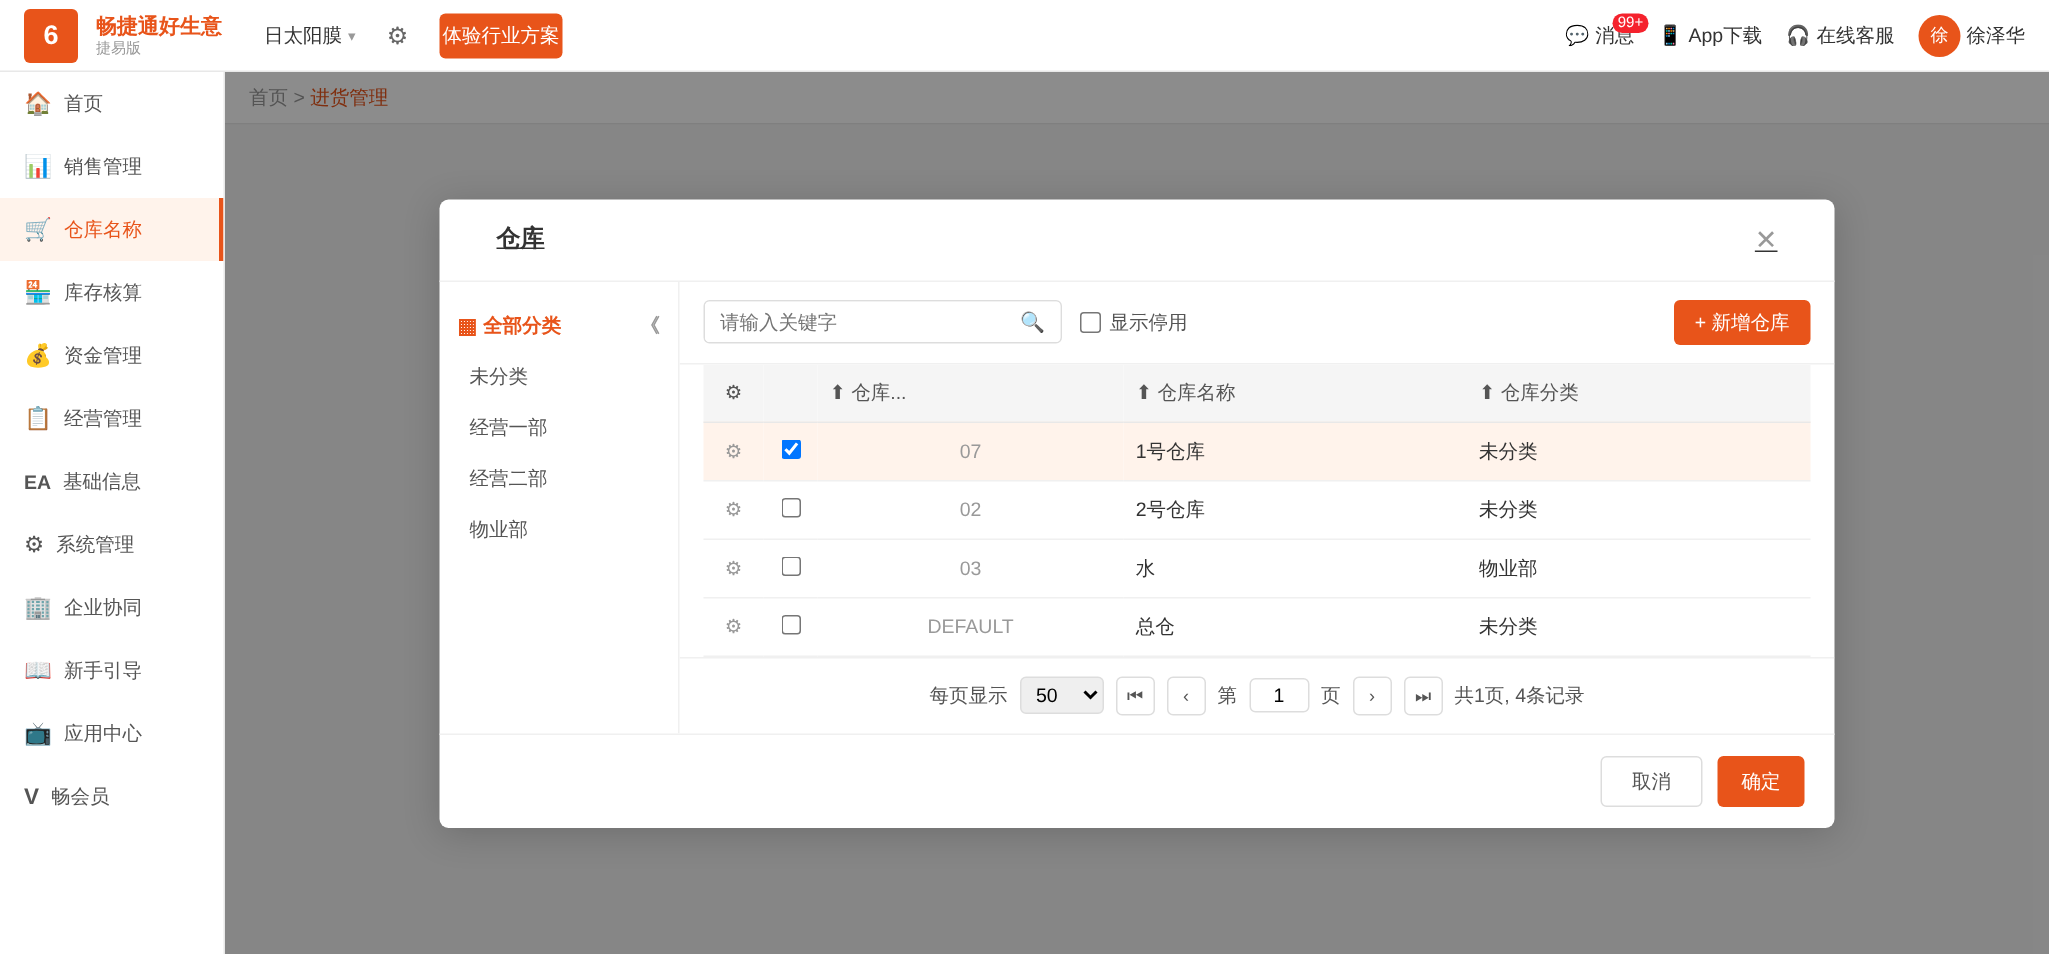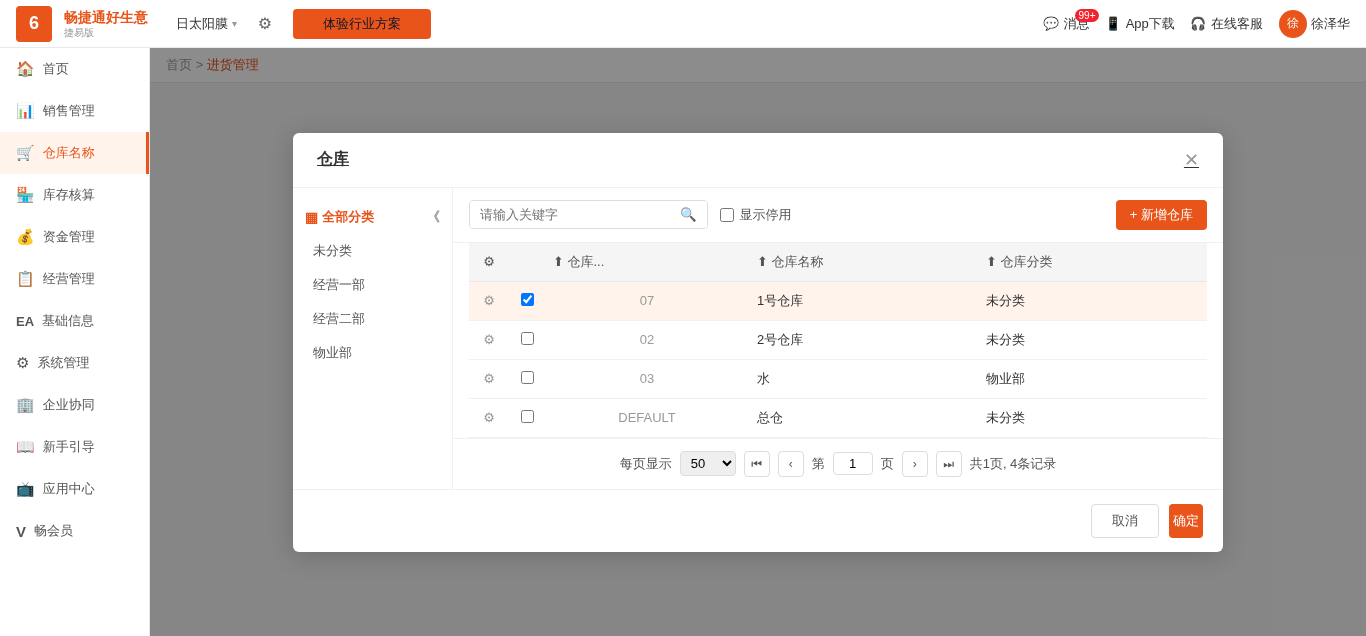--- a/index.html
+++ b/index.html
@@ -7,21 +7,21 @@
 
     
     .topbar { height: 48px; background: #fff; display: flex; align-items: center; padding: 0 16px; border-bottom: 1px solid #e8e8e8; gap: 12px; }
     .topbar-logo { width: 36px; height: 36px; background: #e8541a; border-radius: 4px; display: flex; align-items: center; justify-content: center; color: #fff; font-size: 18px; font-weight: bold; }
     .topbar-brand { display: flex; flex-direction: column; font-size: 12px; line-height: 1.3; }
     .topbar-brand .title { color: #e8541a; font-size: 14px; font-weight: bold; }
     .topbar-brand .subtitle { color: #999; font-size: 10px; }
     .topbar-store { display: flex; align-items: center; gap: 4px; margin-left: 16px; color: #333; font-size: 13px; cursor: pointer; }
     .topbar-store .arrow { color: #999; font-size: 10px; }
     .topbar-gear { width: 32px; height: 32px; display: flex; align-items: center; justify-content: center; color: #666; cursor: pointer; font-size: 16px; }
-    .topbar-action-btn { background: #e8541a; color: #0f172a; border: none; border-radius: 4px; padding: 6px 30px; font-size: 13px; cursor: pointer; }
+    .topbar-action-btn { background: #e8541a; color: #ffffff; border: none; border-radius: 4px; padding: 6px 2px; font-size: 13px; cursor: pointer; }
     .topbar-right { margin-left: auto; display: flex; align-items: center; gap: 16px; }
     .topbar-msg { display: flex; align-items: center; gap: 4px; font-size: 13px; color: #333; cursor: pointer; position: relative; }
     .badge { background: #f5222d; color: #fff; font-size: 10px; padding: 1px 4px; border-radius: 8px; position: absolute; top: -6px; right: -10px; }
     .topbar-app { display: flex; align-items: center; gap: 4px; font-size: 13px; color: #333; cursor: pointer; }
     .topbar-service { display: flex; align-items: center; gap: 4px; font-size: 13px; color: #333; cursor: pointer; }
     .topbar-user { display: flex; align-items: center; gap: 4px; font-size: 13px; color: #333; cursor: pointer; }
     .topbar-user .avatar { width: 28px; height: 28px; background: #e8541a; border-radius: 50%; display: flex; align-items: center; justify-content: center; color: #fff; font-size: 12px; }
 
     
     .layout { display: flex; height: calc(636px - 48px); }
@@ -33,21 +33,21 @@
     .sidebar-icon { font-size: 15px; }
 
     
     .main { flex: 1; background: #f5f5f5; overflow: hidden; position: relative; }
     .breadcrumb { padding: 8px 16px; background: #fff; border-bottom: 1px solid #e8e8e8; font-size: 13px; color: #999; }
     .breadcrumb .current { color: #e8541a; }
 
     
     .overlay { position: absolute; top: 0; left: 0; right: 0; bottom: 0; background: rgba(0,0,0,0.45); z-index: 100; display: flex; align-items: center; justify-content: center; }
     .dialog { background: #fff; border-radius: 6px; width: 930px; max-height: 580px; display: flex; flex-direction: column; box-shadow: 0 4px 24px rgba(0,0,0,0.18); }
-    .dialog-header { display: flex; align-items: center; justify-content: space-between; padding: 16px 24px; border-bottom: 1px solid #f0f0f0; text-decoration: underline; }
+    .dialog-header { display: flex; align-items: center; justify-content: space-between; padding: 16px 38px; border-bottom: 1px solid #f0f0f0; text-decoration: underline; }
     .dialog-title { font-size: 16px; font-weight: bold; color: #333; }
     .dialog-close { cursor: pointer; font-size: 18px; color: #999; }
     .dialog-body { display: flex; flex: 1; overflow: hidden; }
 
     
     .cat-sidebar { width: 160px; border-right: 1px solid #f0f0f0; padding: 12px 0; }
     .cat-header { display: flex; align-items: center; justify-content: space-between; padding: 8px 12px; color: #e8541a; font-weight: bold; font-size: 13px; }
     .cat-collapse { cursor: pointer; color: #999; }
     .cat-item { padding: 8px 20px; font-size: 13px; color: #555; cursor: pointer; }
 
@@ -75,21 +75,21 @@
     
     .pagination { padding: 12px 16px; display: flex; align-items: center; justify-content: center; gap: 8px; border-top: 1px solid #f0f0f0; font-size: 13px; color: #555; }
     .pagination select { border: 1px solid #ddd; border-radius: 4px; padding: 3px 6px; font-size: 13px; }
     .pagination .page-btn { width: 26px; height: 26px; border: 1px solid #ddd; border-radius: 4px; display: flex; align-items: center; justify-content: center; cursor: pointer; color: #555; background: #fff; font-size: 12px; }
     .pagination .page-btn:disabled { color: #ccc; cursor: not-allowed; }
     .pagination .page-input { width: 40px; border: 1px solid #ddd; border-radius: 4px; padding: 3px 6px; text-align: center; font-size: 13px; }
 
     
     .dialog-footer { padding: 14px 20px; border-top: 1px solid #f0f0f0; display: flex; justify-content: flex-end; gap: 10px; }
     .btn-cancel { background: #fff; border: 1px solid #ddd; border-radius: 4px; padding: 7px 20px; font-size: 13px; cursor: pointer; color: #555; }
-    .btn-confirm { background: #e8541a; border: none; border-radius: 4px; padding: 7px 4px; font-size: 13px; cursor: pointer; color: #fff; }
+    .btn-confirm { background: #e8541a; border: none; border-radius: 4px; padding: 7px 16px; font-size: 13px; cursor: pointer; color: #fff; }
   </style>
 </head>
 <body>
 
 <div class="topbar">
   <div class="topbar-logo">
     <span>6</span>
   </div>
   <div class="topbar-brand">
     <span class="title">畅捷通好生意</span>

